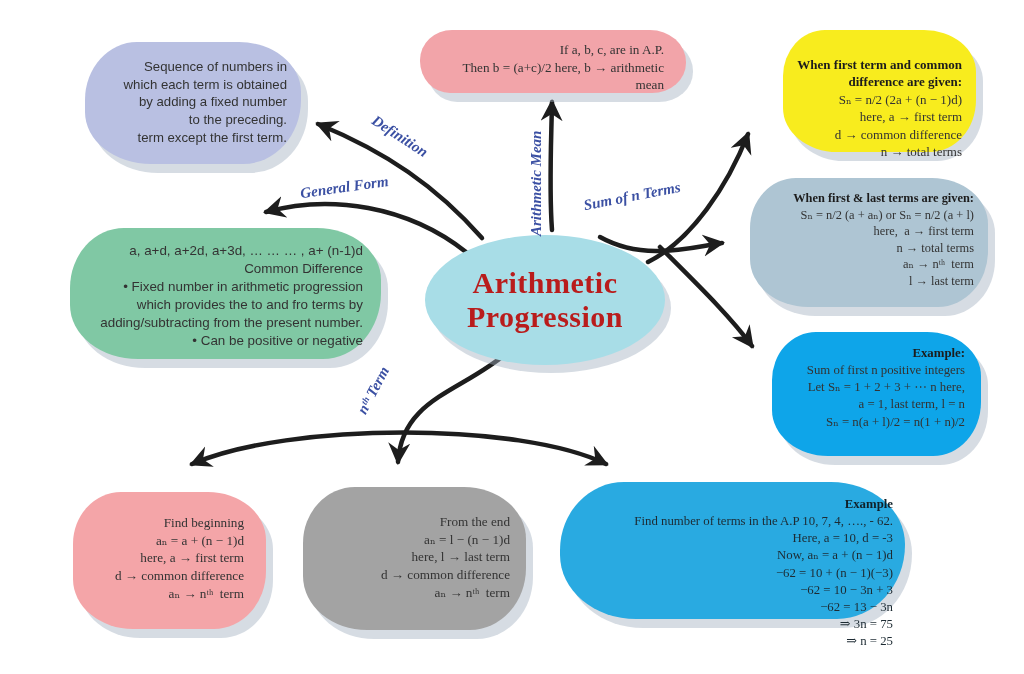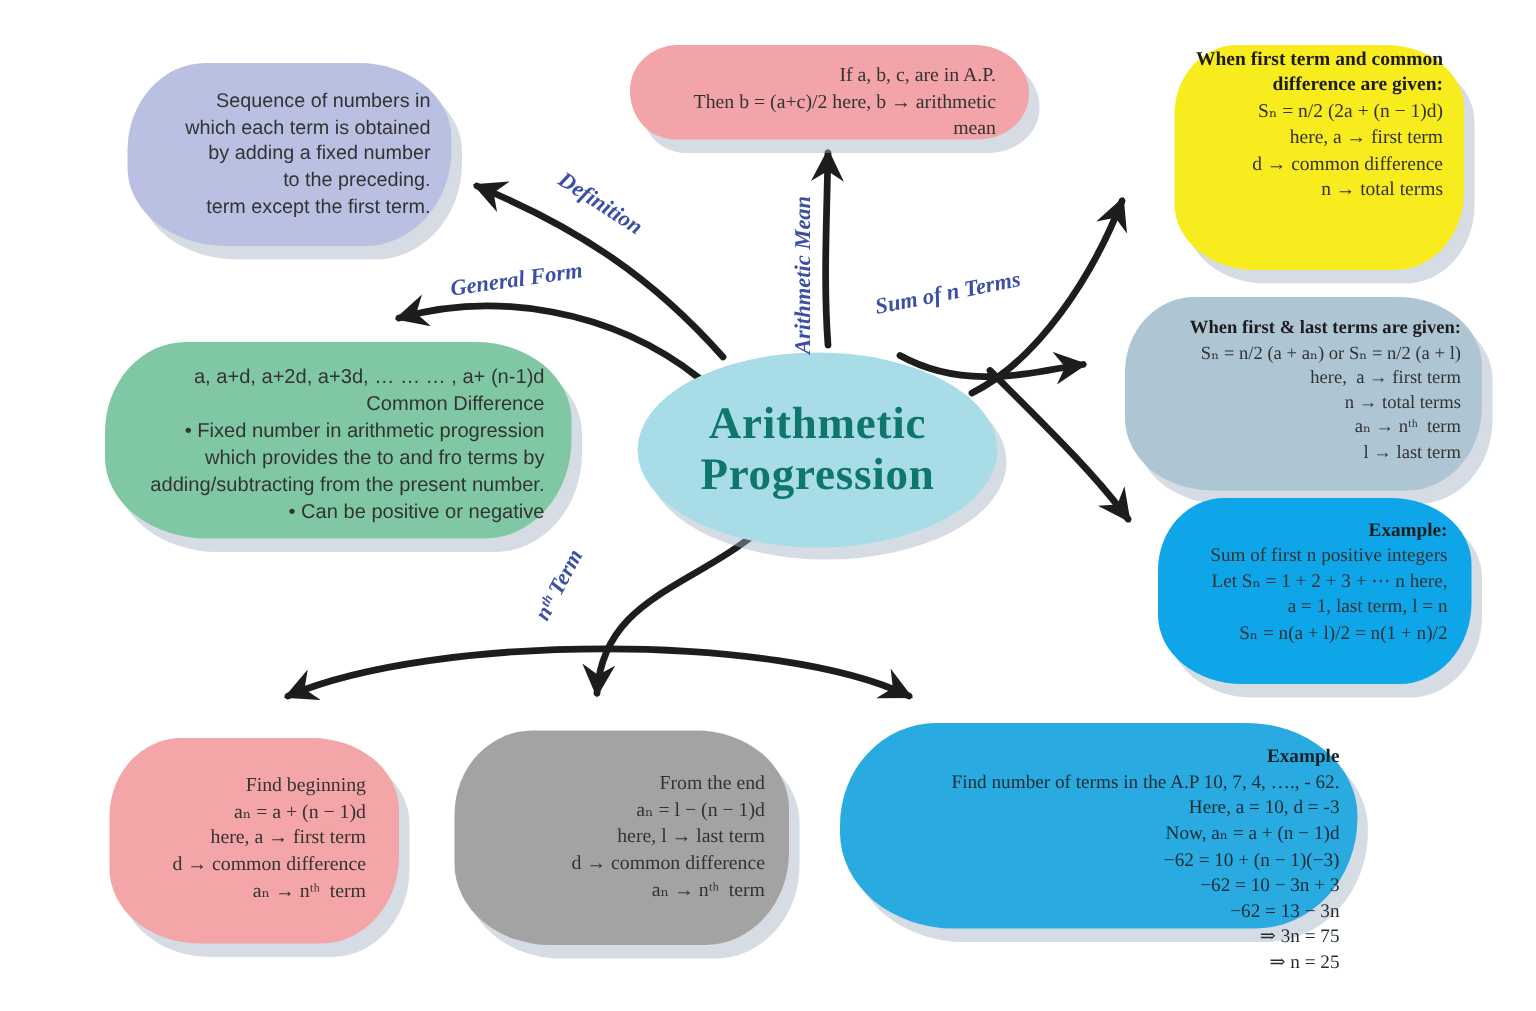--- a/index.html
+++ b/index.html
@@ -21,42 +21,42 @@
     text-align:right;
   }
   .blob .box-heading{font-weight:bold;color:#1c1c1c;white-space:pre-wrap;}
   .blob .ln{white-space:pre-wrap;}
   .sans{font-family:"Liberation Sans","DejaVu Sans",sans-serif;}
 
   .blob-definition{left:85px;top:42px;width:216px;height:122px;padding:16px 14px;
     border-radius:52px 62px 58px 66px/58px 50px 64px 52px;}
   .blob-mean{left:420px;top:30px;width:266px;height:63px;padding:11px 22px;
     border-radius:32px 36px 34px 30px/30px 32px 30px 32px;}
-  .blob-sum-ad{left:783px;top:30px;width:193px;height:150px;padding:0 14px;
+  .blob-sum-ad{left:783px;top:30px;width:193px;height:122px;padding:26px 14px;
     border-radius:42px 52px 46px 54px/46px 42px 52px 44px;font-size:13px;}
   .blob-sum-al{left:750px;top:178px;width:238px;height:129px;padding:12px 14px;
-    border-radius:46px 56px 50px 58px/50px 46px 56px 48px;font-size:12.4px;margin-top:20px;}
+    border-radius:46px 56px 50px 58px/50px 46px 56px 48px;font-size:12.4px;}
   .blob-ex-sum{left:772px;top:332px;width:209px;height:124px;padding:13px 16px;
     border-radius:44px 54px 48px 56px/48px 44px 54px 46px;font-size:12.8px;}
   .blob-general{left:70px;top:228px;width:311px;height:131px;padding:14px 18px;
     border-radius:54px 64px 58px 68px/60px 52px 66px 54px;font-size:13.4px;}
   .blob-nth-beg{left:73px;top:492px;width:193px;height:137px;padding:22px 22px;
     border-radius:48px 58px 52px 60px/52px 48px 58px 50px;}
   .blob-nth-end{left:303px;top:487px;width:223px;height:143px;padding:26px 16px 16px 40px;
     border-radius:52px 62px 56px 64px/56px 52px 62px 54px;}
   .blob-ex-nth{left:560px;top:482px;width:345px;height:137px;padding:14px 12px 12px 32px;
     border-radius:64px 74px 68px 76px/68px 62px 74px 64px;font-size:12.8px;color:#1d2b33;}
   .blob-ex-nth .box-heading{color:#102129;}
 
   .center-node{
     position:absolute;left:425px;top:235px;width:240px;height:130px;
     border-radius:50%;
     box-shadow:6px 8px 0 rgba(165,178,192,.45);
     display:flex;flex-direction:column;align-items:center;justify-content:center;
-    font-weight:bold;font-size:30px;line-height:1.13;color:#0f766e;
+    font-weight:bold;font-size:30px;line-height:1.13;color:#b91c1c;
     letter-spacing:.5px;
   }
 
   .branch-label{
     position:absolute;
     font-weight:bold;font-style:italic;
     font-size:15px;white-space:nowrap;
   }
   .lbl-definition{left:368px;top:128px;transform:rotate(33deg);}
   .lbl-general{left:300px;top:179px;transform:rotate(-8deg);}

